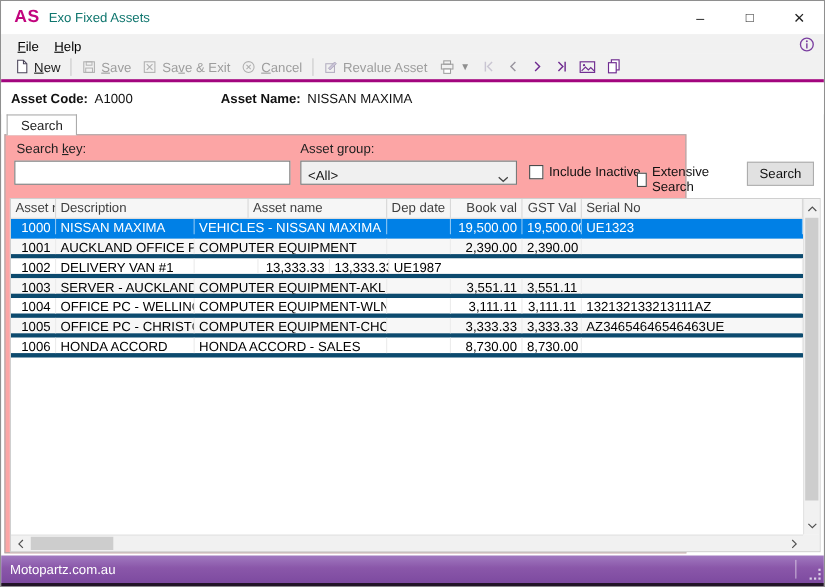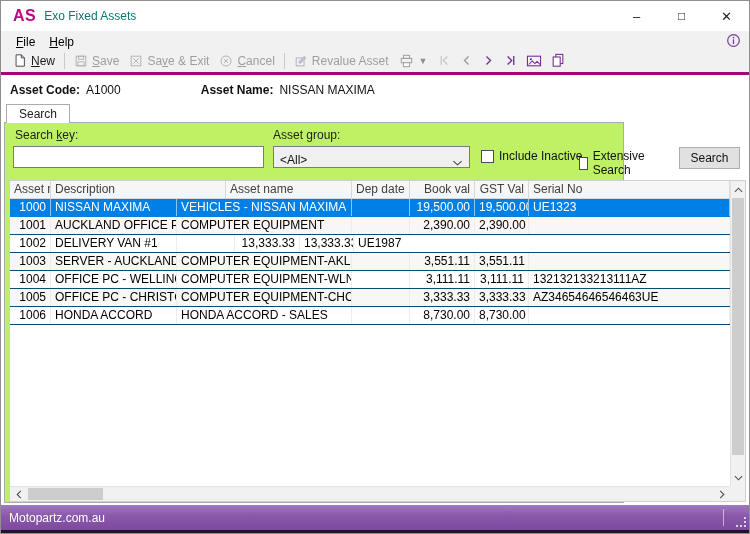--- a/index.html
+++ b/index.html
@@ -30,37 +30,37 @@
   
   .accent-line { position:absolute; left:0; top:71px; right:0; height:3px; background:#a2057e; }
   
   .asset-header { position:absolute; left:0; top:74px; right:0; height:29px; background:#fff; display:flex; align-items:center; padding-left:9px; }
   .asset-header .lbl { font-weight:bold; color:#111; }
   .asset-header .val { margin-left:6px; color:#111; }
   .asset-header .name-lbl { margin-left:80px; }
   
   .tab { position:absolute; left:5px; top:103px; height:19px; padding:0 12px; background:#fff; border:1px solid #ababab; border-bottom:none; display:flex; align-items:center; z-index:2; color:#222; }
   
-  .panel { position:absolute; left:3px; top:121px; width:620px; height:381px; background:#bef264; border:1px solid #ababab; }
+  .panel { position:absolute; left:3px; top:121px; width:620px; height:381px; background:#fca5a5; border:1px solid #ababab; }
   .flabel { position:absolute; color:#222; }
   .search-key-label { left:10px; top:5px; }
   .search-input { position:absolute; left:8px; top:23px; width:251px; height:22px; border:1px solid #7a7a7a; background:#fff; font-family:"Liberation Sans",sans-serif; font-size:12px; padding:0 4px; outline:none; }
   .group-label { left:268px; top:5px; }
   .combo { position:absolute; left:268px; top:23px; width:197px; height:22px; background:#f0f0f0; border:1px solid #7a7a7a; display:flex; align-items:flex-end; padding:0 6px; color:#111; }
   .combo .chev { margin-left:auto; }
   .cb-row { position:absolute; display:flex; align-items:center; gap:5px; top:26px; color:#111; }
   .cb1 { left:476px; } .cb2 { left:574px; }
   .checkbox { width:13px; height:13px; border:1px solid #4b4b4b; background:#fff; display:inline-block; }
   .search-btn { position:absolute; left:674px; top:24px; width:61px; height:22px; background:#e1e1e1; border:1px solid #adadad; font-family:"Liberation Sans",sans-serif; font-size:12px; color:#111; display:flex; align-items:center; justify-content:center; }
   
   .grid { position:absolute; left:4px; top:57px; width:737px; height:322px; border:1px solid #cfcfcf; background:#fff; }
   .grid-header { position:absolute; left:0; top:0; right:15px; height:18px; background:#f6f6f6; border-bottom:1px solid #d8d8d8; display:flex; }
   .hcell { height:100%; border-right:1px solid #d8d8d8; padding:0 4px; line-height:17px; color:#3f3f3f; overflow:hidden; white-space:nowrap; }
   .grid-body { position:absolute; left:0; top:18px; right:15px; bottom:15px; overflow:hidden; background:#fff; }
-  .grid-row { display:flex; height:18px; border-bottom:1px solid #0c4a6e; background:#fff; }
+  .grid-row { display:flex; height:18px; border-bottom:4px solid #0c4a6e; background:#fff; }
   .grid-row.alt { background:#f7f7f7; }
   .grid-row .cell { height:100%; border-right:1px solid #ececec; padding:0 4px; line-height:17px; overflow:hidden; white-space:nowrap; color:#000; }
   .grid-row.selected { background:#0080e6; border-bottom-color:#0080e6; }
   .grid-row.selected .cell { color:#fff; border-right-color:rgba(255,255,255,.55); }
   .col-0 { width:41px; } .col-1 { width:126px; } .col-2 { width:175px; }
   .col-3 { width:58px; } .col-4 { width:65px; } .col-5 { width:54px; }
   .col-6 { flex:1; min-width:0; }
   .grid-row .col-0, .grid-row .col-4, .grid-row .col-5 { text-align:right; }
   .hcell.col-4, .hcell.col-5 { text-align:right; }
   

